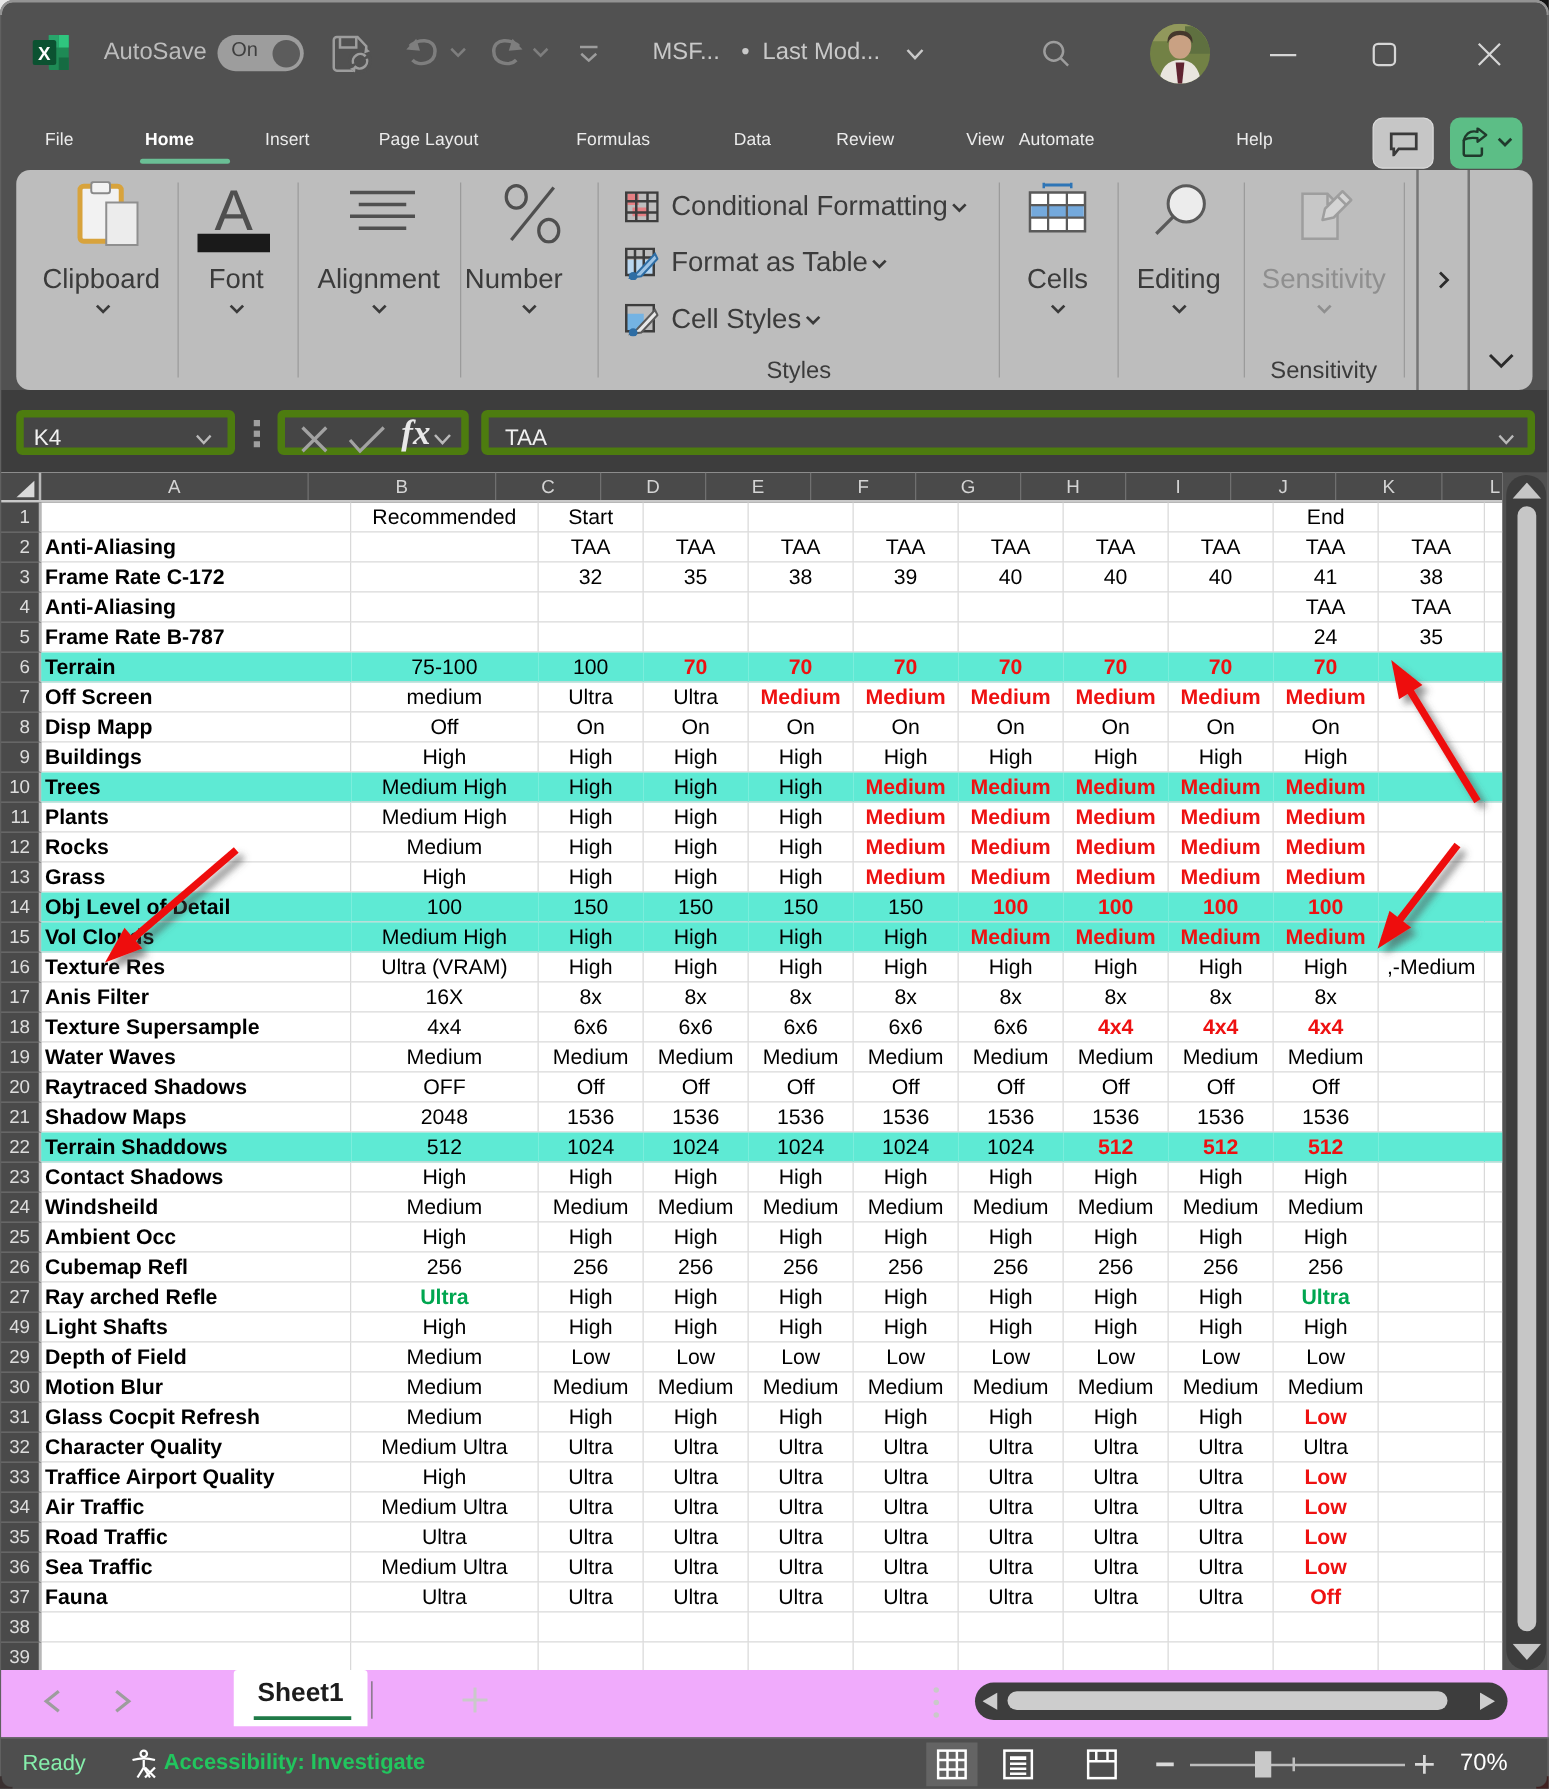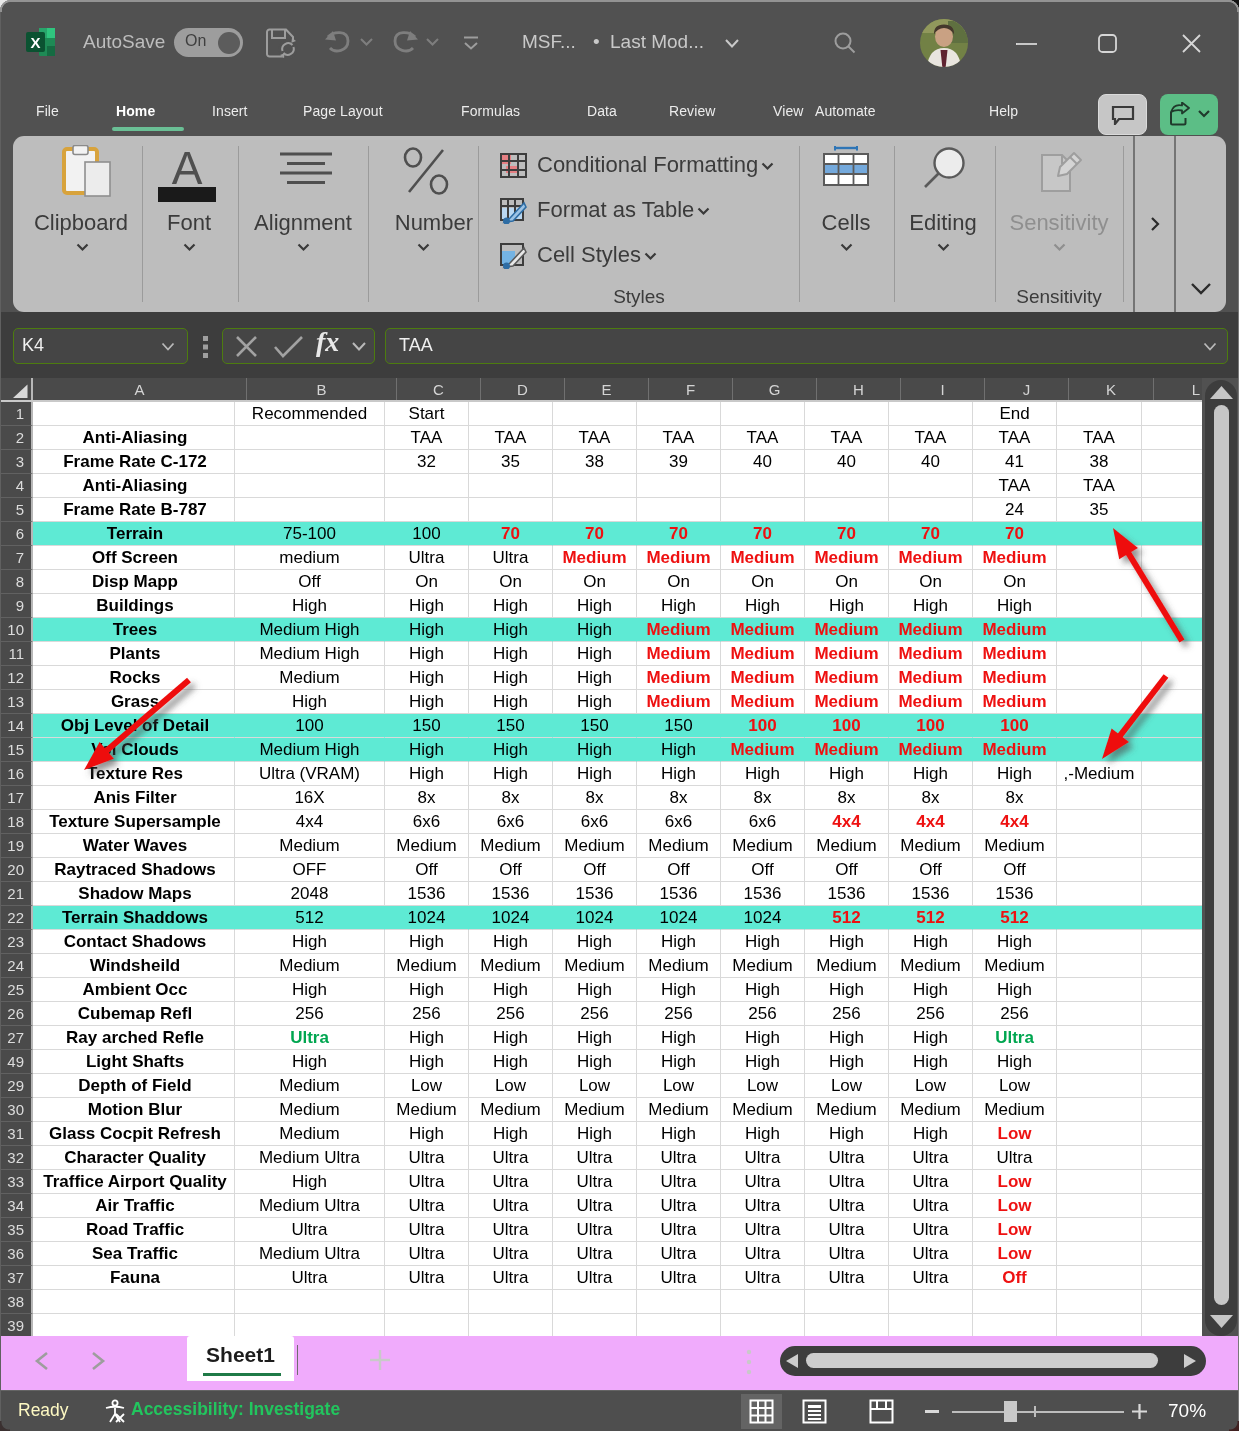--- a/index.html
+++ b/index.html
@@ -8,30 +8,30 @@
 
 #titlebar{left:0;top:0;width:1239px;height:88px;background:#515151;}
 #menubar{left:0;top:88px;width:1239px;height:48px;background:#515151;}
 .menuitem{position:absolute;top:0;height:48px;line-height:47px;color:#ececec;font-size:14px;letter-spacing:0.1px;}
 
 #ribbon{left:13px;top:136px;width:1213px;height:176px;background:#bdbdbd;border-radius:11px;}
 .gsep{position:absolute;top:10px;height:156px;width:1px;background:#9b9b9b;}
 .glabel{position:absolute;color:#3b3b3b;font-size:22px;text-align:center;white-space:nowrap;}
 
 #fbar{left:0;top:312px;width:1239px;height:66px;background:#3d3d3d;}
-.fbox{position:absolute;top:16px;height:36px;background:#454545;border:1px solid #4d7c0f;border-radius:5px;}
+.fbox{position:absolute;top:16px;height:36px;background:#454545;border:6px solid #4d7c0f;border-radius:5px;}
 
 #grid{left:0;top:378px;width:1202px;height:958px;background:#fff;overflow:hidden;}
 #colhdr{position:absolute;left:0;top:0;width:1202px;height:24px;background:#4a4a4a;}
 .ch{position:absolute;top:0;height:22px;line-height:23px;text-align:center;color:#d4d4d4;font-size:15px;border-right:1px solid #707070;}
 .rowwrap{position:absolute;left:0;top:24px;width:1202px;}
 .row{display:flex;height:24px;}
 .rn{width:33px;flex:none;background:#4a4a4a;color:#dcdcdc;font-size:15px;text-align:right;padding-right:7px;line-height:23px;border-bottom:1px solid #616161;border-right:2px solid #b7b7b7;}
 .c{flex:none;border-right:1px solid #d9d9d9;border-bottom:1px solid #d9d9d9;font-size:17px;line-height:23px;text-align:center;color:#000;white-space:nowrap;overflow:visible;}
-.ca{width:202px;text-align:center;padding-left:3px;font-weight:bold;}
+.ca{width:248px;text-align:left;padding-left:3px;font-weight:bold;}
 .cb{width:150px;}
 .cv{width:84px;}
 .ck{width:85px;}
 .cl{width:84px;border-right:none;}
 .yr .c{border-right:1px solid transparent;border-bottom:1px solid #dadada;background:#5eead4;}
 .red{color:#ee1111;font-weight:bold;}
 .grn{color:#00a650;font-weight:bold;}
 
 #vsb{left:1202px;top:378px;width:37px;height:958px;background:#515151;}
 #vtrack{position:absolute;left:3px;top:2px;width:32px;height:956px;background:#3d3d3d;border-radius:16px;}
@@ -184,21 +184,21 @@
 <svg class="abs" style="left:283.5px;top:105px" width="13" height="12" viewBox="0 0 13 12">
       <path d="M1.5 3.5 l5 5 5 -5" stroke="#3a3a3a" stroke-width="2.2" fill="none"></path>
     </svg>
 <svg class="abs" style="left:390px;top:11px" width="46" height="48" viewBox="0 0 46 48">
 <g stroke="#4f4f4f" stroke-width="2.6" fill="none">
 <path d="M40 3 L6 45"></path>
 <ellipse cx="10" cy="10.5" rx="8" ry="9"></ellipse>
 <ellipse cx="36" cy="37.5" rx="8" ry="9"></ellipse>
 </g>
     </svg>
-<div class="glabel" style="left:360px;top:74px;width:100px;text-align:right;">Number</div>
+<div class="glabel" style="left:348px;top:74px;width:100px;">Number</div>
 <svg class="abs" style="left:403.5px;top:105px" width="13" height="12" viewBox="0 0 13 12">
       <path d="M1.5 3.5 l5 5 5 -5" stroke="#3a3a3a" stroke-width="2.2" fill="none"></path>
     </svg>
 <svg class="abs" style="left:487px;top:17px" width="27" height="25" viewBox="0 0 27 25">
 <g fill="#e57f83">
         <rect x="2" y="2" width="9" height="9"></rect>
         <rect x="6" y="13" width="12" height="7"></rect>
       </g>
 <g stroke="#3d3d3d" stroke-width="2" fill="none">
 <rect x="1" y="1" width="25" height="23"></rect>
@@ -959,21 +959,21 @@
 <div class="abs" style="left:780px;top:10px;width:426px;height:30px;background:#3d3d3d;border-radius:15px;"></div>
 <div class="abs" style="left:806px;top:17px;width:352px;height:15px;background:#cdcdcd;border-radius:8px;"></div>
 <svg class="abs" style="left:786px;top:18px" width="12" height="14" viewBox="0 0 12 14">
       <path d="M12 0 L0 7 L12 14 Z" fill="#cdcdcd"></path>
     </svg>
 <svg class="abs" style="left:1184px;top:18px" width="12" height="14" viewBox="0 0 12 14">
       <path d="M0 0 L12 7 L0 14 Z" fill="#cdcdcd"></path>
     </svg>
 </div>
 <div class="abs" id="statusbar">
-<span class="abs" style="left:18px;top:9px;color:#fef9c3;font-size:17.5px;">Ready</span>
+<span class="abs" style="left:18px;top:9px;color:#86efac;font-size:17.5px;">Ready</span>
 <svg class="abs" style="left:102px;top:8px" width="26" height="26" viewBox="0 0 26 26">
 <g stroke="#fff" stroke-width="1.8" fill="none">
 <circle cx="13" cy="4" r="2.6"></circle>
 <path d="M4 9 Q13 6.5 22 9"></path>
         <path d="M13 9 v6"></path>
 <path d="M13 15 l-5 8"></path>
         <path d="M13 15 l5 8"></path>
 <path d="M14 15 l8 8 M22 15 l-8 8"></path>
 </g>
     </svg>

